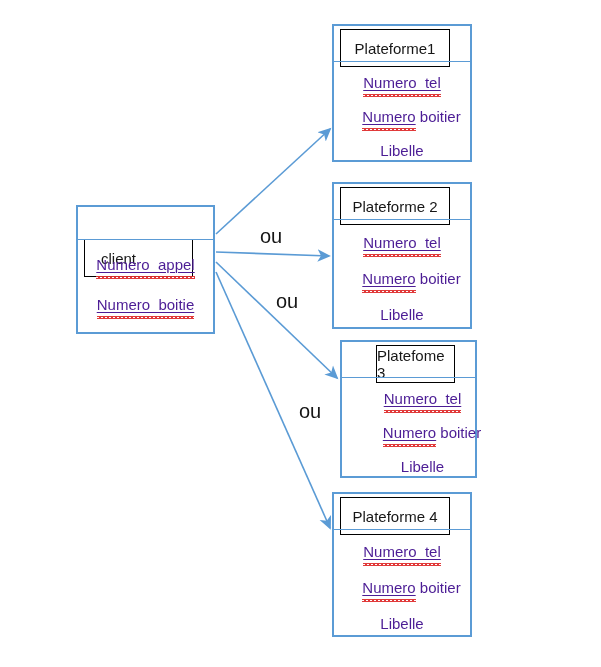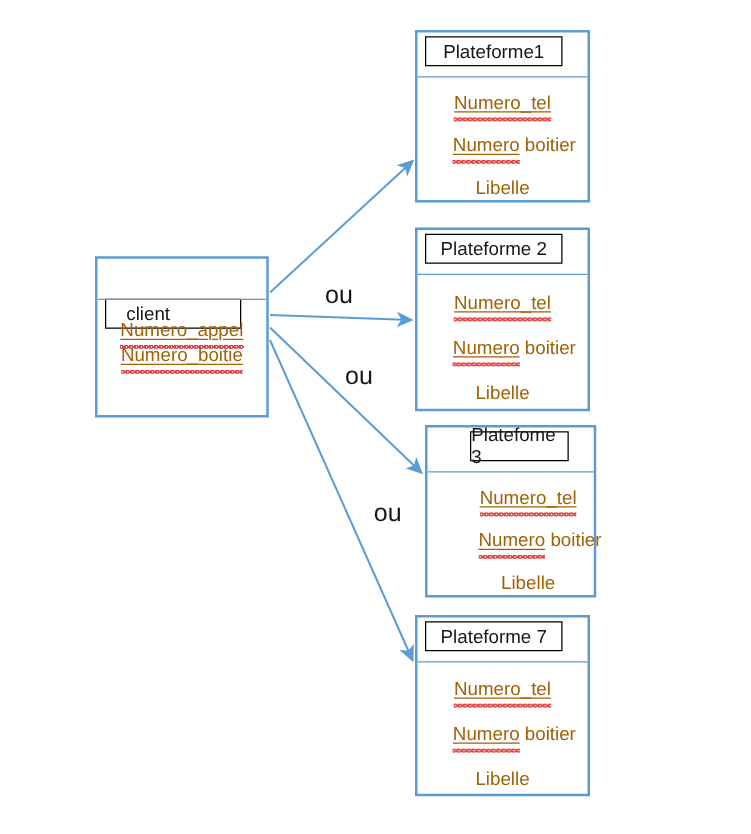--- a/index.html
+++ b/index.html
@@ -17,40 +17,40 @@
     background:#ffffff;
     box-sizing:border-box;
   }
   .entity .title-wrap{
     position:relative;
     height:32px;
     box-sizing:border-box;
   }
   .entity .title-box{
     position:absolute;
-    left:6px; top:3px; right:20px; height:24px;
+    left:6px; top:3px; right:20px; height:38px;
     border:1.5px solid #000000;
     background:#ffffff;
     box-sizing:border-box;
     display:flex;align-items:center;
     font-size:15px;color:#161616;
   }
   .entity.client .title-box{justify-content:flex-start;padding-left:16px;margin-top:29px;}
   .entity.platform .title-box{justify-content:center;}
   .sep{
     position:absolute;left:0;right:0;
     height:0;border-top:1px solid #5b9bd5;
   }
   .attrs{
     display:flex;flex-direction:column;
     align-items:center;
     box-sizing:border-box;
   }
   .attr{
-    font-size:15px;color:#a16207;
+    font-size:15px;color:#4c1d95;
     white-space:nowrap;
     position:relative;
     line-height:20px;
   }
   
   .u-full{ text-decoration:underline; text-underline-offset:2px; text-decoration-thickness:1px;}
   .u-part{ }
   .u-part .up{ text-decoration:underline; text-underline-offset:2px; text-decoration-thickness:1px;}
   
   .sq{position:relative;}
@@ -103,21 +103,21 @@
     <line x1="216" y1="272" x2="330" y2="528" stroke="#5b9bd5" stroke-width="1.6" marker-end="url(#ah)"></line>
   </svg>
 
   <div class="entity client" style="left:76px;top:205px;width:139px;height:129px;">
     <div class="title-wrap">
       <div class="title-box">
         <span>client</span>
       </div>
     </div>
     <div class="sep" style="top:32px;"></div>
-    <div class="attrs" style="padding-top:16px;">
+    <div class="attrs" style="padding-top:16px;gap:20px;">
       <div class="attr u-full sq">Numero_appel</div>
       <div class="attr u-full sq">Numero_boitie</div>
     </div>
   </div>
 
   <div class="entity platform" style="left:332px;top:24px;width:140px;height:138px;">
     <div class="title-wrap">
       <div class="title-box">
         <span>Plateforme1</span>
       </div>
@@ -154,21 +154,21 @@
     <div class="attrs" style="padding-top:15px;gap:14px;">
       <div class="attr u-full sq">Numero_tel</div>
       <div class="attr u-part"><span class="up sq-part">Numero</span><span> boitier</span></div>
       <div class="attr">Libelle</div>
     </div>
   </div>
 
   <div class="entity platform" style="left:332px;top:492px;width:140px;height:145px;">
     <div class="title-wrap">
       <div class="title-box">
-        <span>Plateforme 7</span>
+        <span>Plateforme 4</span>
       </div>
     </div>
     <div class="sep" style="top:35px;"></div>
     <div class="attrs" style="padding-top:16px;gap:16px;">
       <div class="attr u-full sq">Numero_tel</div>
       <div class="attr u-part"><span class="up sq-part">Numero</span><span> boitier</span></div>
       <div class="attr">Libelle</div>
     </div>
   </div>
 

